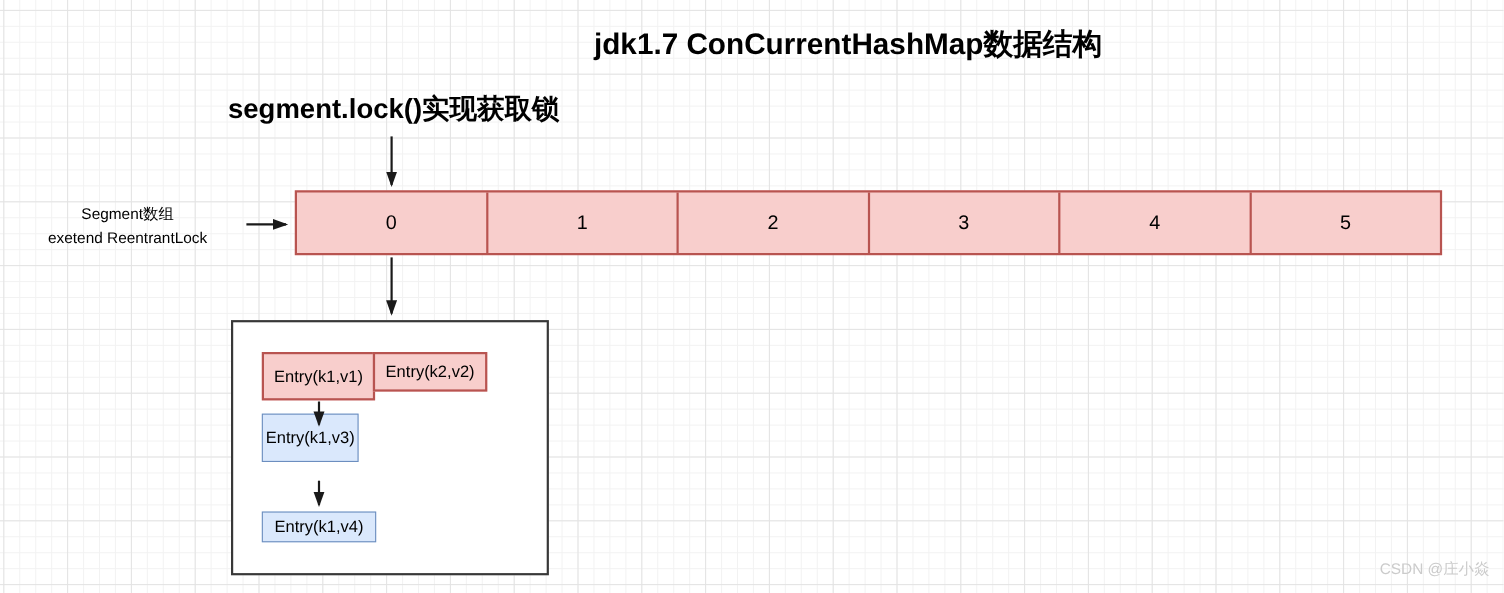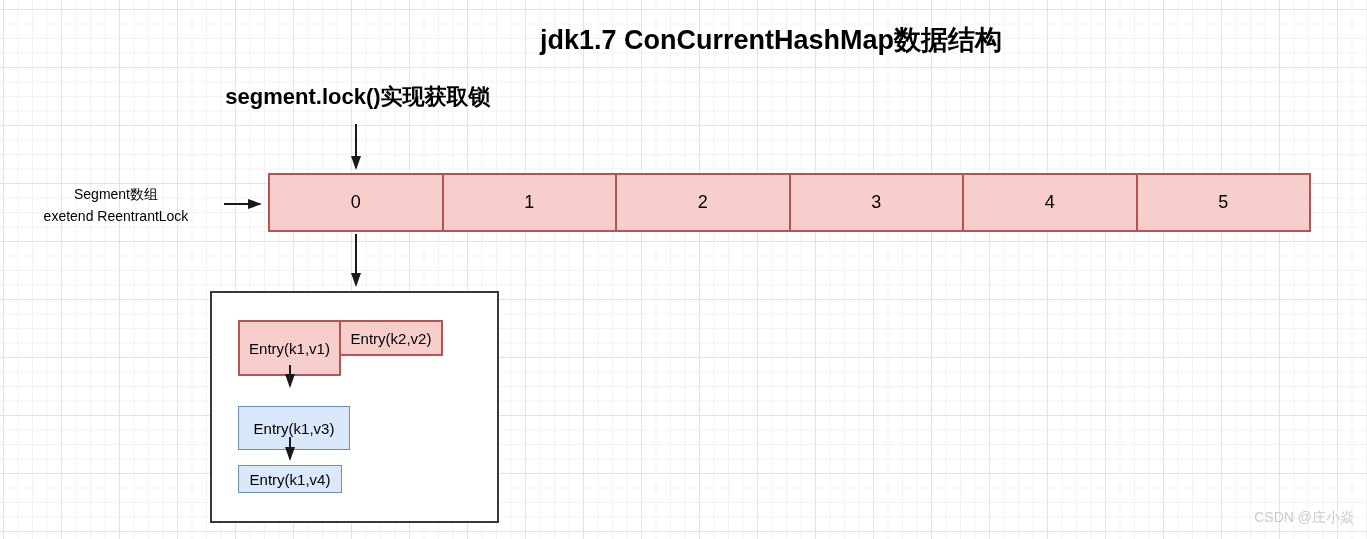--- a/index.html
+++ b/index.html
@@ -31,21 +31,21 @@
     font-size: 27px;
     font-weight: bold;
     color: #000000;
     white-space: nowrap;
   }
   .lock-label {
     position: absolute;
     top: 82px;
     left: 358px;
     transform: translateX(-50%);
-    font-size: 22px;
+    font-size: 25px;
     font-weight: bold;
     color: #000000;
     white-space: nowrap;
   }
   .segment-label {
     position: absolute;
     top: 183px;
     left: 23px;
     width: 186px;
     text-align: center;
@@ -95,23 +95,23 @@
     white-space: nowrap;
   }
   .entry.pink {
     background: #f8cecc;
     border: 2px solid #b85450;
   }
   .entry.blue {
     background: #dae8fc;
     border: 1.5px solid #6c8ebf;
   }
-  #entry-k1v1 { left: 238px; top: 320px; width: 103px; height: 56px; }
+  #entry-k1v1 { left: 238px; top: 320px; width: 103px; height: 44px; }
   #entry-k2v2 { left: 339px; top: 320px; width: 104px; height: 36px; }
-  #entry-k1v3 { left: 238px; top: 406px; width: 112px; height: 44px; }
+  #entry-k1v3 { left: 238px; top: 376px; width: 88px; height: 44px; }
   #entry-k1v4 { left: 238px; top: 465px; width: 104px; height: 28px; }
   .arrows {
     position: absolute;
     left: 0;
     top: 0;
     width: 1367px;
     height: 539px;
     pointer-events: none;
   }
   .watermark {

